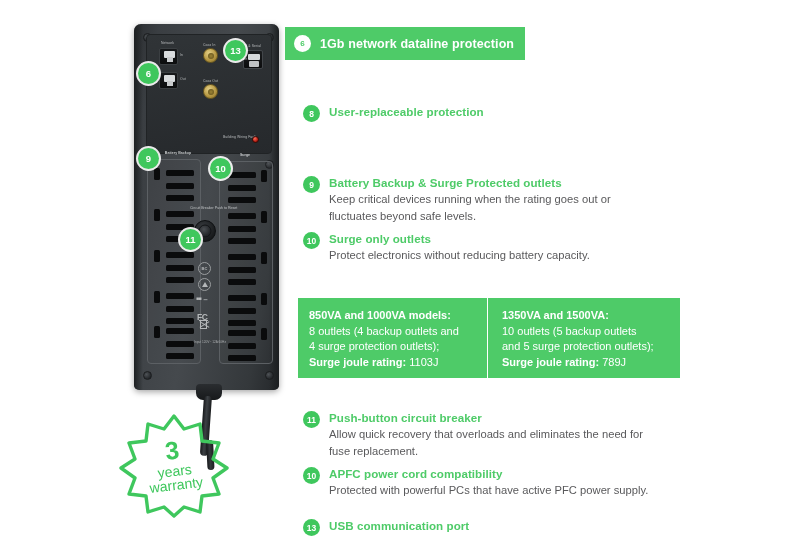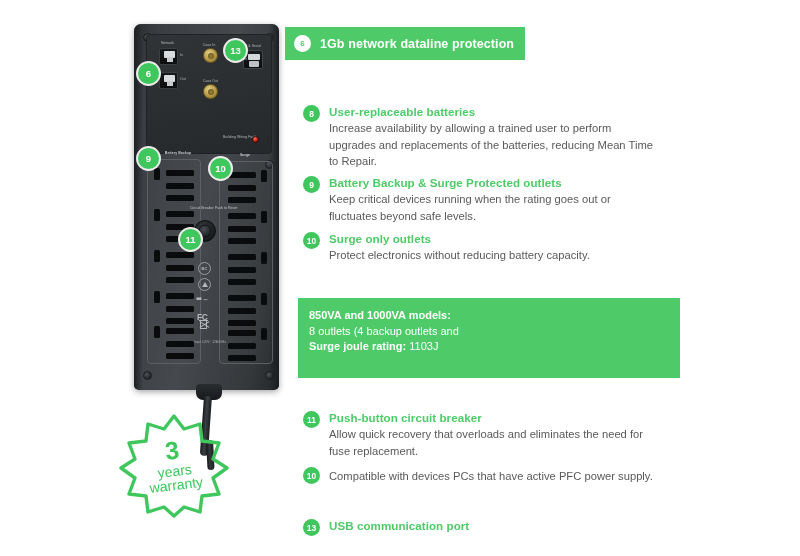--- a/index.html
+++ b/index.html
@@ -384,22 +384,21 @@
   <div class="badge on-dark" style="left:210px; top:158px;">10</div>
   <div class="badge on-dark" style="left:180px; top:229px;">11</div>
 
   <div class="banner">
     <div class="badge-white">6</div>
     <div class="banner-text">1Gb network dataline protection</div>
   </div>
 
   <div class="feature" style="left:303px; top:105px; width:350px;">
     <div class="f-badge">8</div>
-    <div class="f-title">User-replaceable batteries</div>
-    <div class="f-body">Increase availability by allowing a trained user to perform upgrades and replacements of the batteries, reducing Mean Time to Repair.</div>
+    <div class="f-title">User-replaceable protection</div>
   </div>
 
   <div class="feature" style="left:303px; top:176px; width:340px;">
     <div class="f-badge">9</div>
     <div class="f-title">Battery Backup &amp; Surge Protected outlets</div>
     <div class="f-body">Keep critical devices running when the rating goes out or fluctuates beyond safe levels.</div>
   </div>
 
   <div class="feature" style="left:303px; top:232px; width:340px;">
     <div class="f-badge">10</div>
@@ -408,35 +407,46 @@
   </div>
 
   <div class="feature" style="left:303px; top:411px; width:350px;">
     <div class="f-badge">11</div>
     <div class="f-title">Push-button circuit breaker</div>
     <div class="f-body">Allow quick recovery that overloads and eliminates the need for fuse replacement.</div>
   </div>
 
   <div class="feature" style="left:303px; top:467px; width:390px;">
     <div class="f-badge">10</div>
-    <div class="f-body">Compatible with devices PCs that have active PFC power supply.</div>
+    <div class="f-title">APFC power cord compatibility</div>
+    <div class="f-body">Protected with powerful PCs that have active PFC power supply.</div>
   </div>
 
   <div class="feature" style="left:303px; top:519px; width:340px;">
     <div class="f-badge">13</div>
     <div class="f-title">USB communication port</div>
   </div>
 
   <div class="spec-table">
     <div class="spec-col">
       <div class="spec-head">850VA and 1000VA models:</div>
       <div class="spec-line">8 outlets (4 backup outlets and</div>
+      <div class="spec-line">4 surge protection outlets);</div>
       <div class="spec-line">
         <b>Surge joule rating:</b>
         <span>1103J</span>
+      </div>
+    </div>
+    <div class="spec-col">
+      <div class="spec-head">1350VA and 1500VA:</div>
+      <div class="spec-line">10 outlets  (5 backup outlets</div>
+      <div class="spec-line">and 5 surge protection outlets);</div>
+      <div class="spec-line">
+        <b>Surge joule rating:</b>
+        <span>789J</span>
       </div>
     </div>
   </div>
 
   <div class="warranty">
     <svg width="112" height="108" viewBox="0 0 112 108">
       <polygon points="56,4 66,17 82,12 84,29 101,31 95,47 109,56 95,66 101,82 84,84 82,100 66,95 56,104 46,95 30,100 28,84 11,82 17,66 3,56 17,47 11,31 28,29 30,12 46,17" fill="none" stroke="#3fc75d" stroke-width="3.4" stroke-linejoin="round"></polygon>
     </svg>
     <div class="w-text">
       <span class="w-num">3</span>

